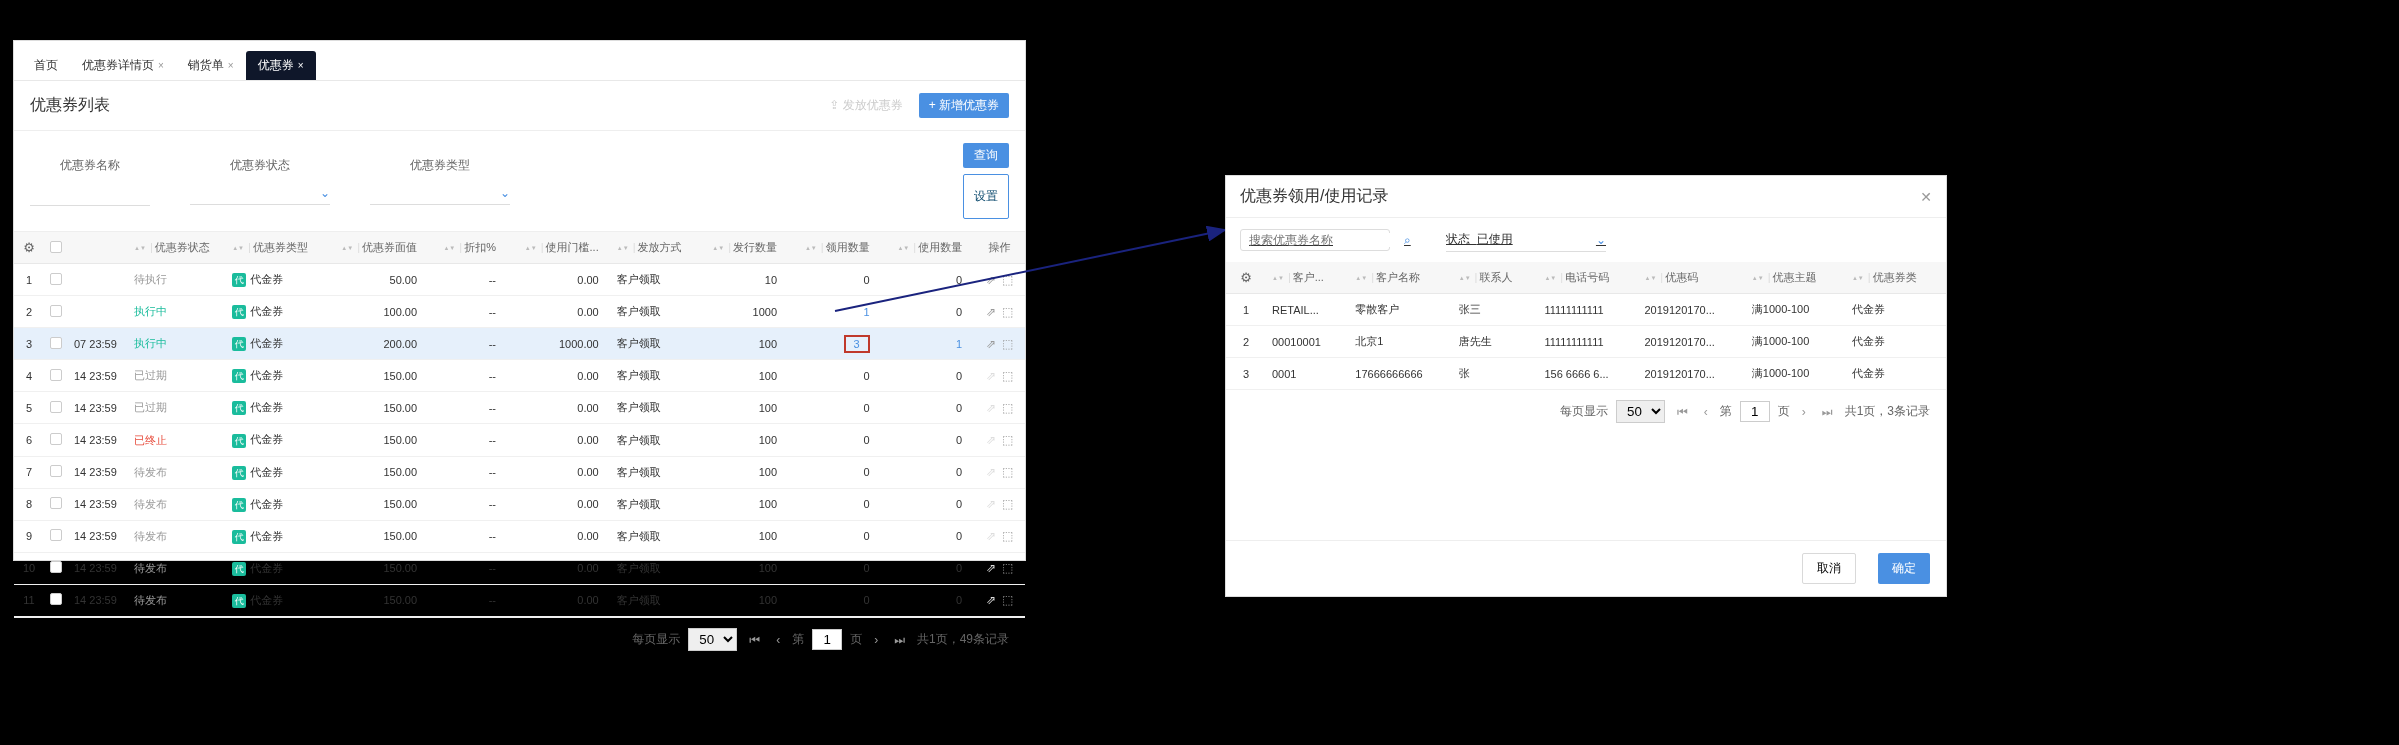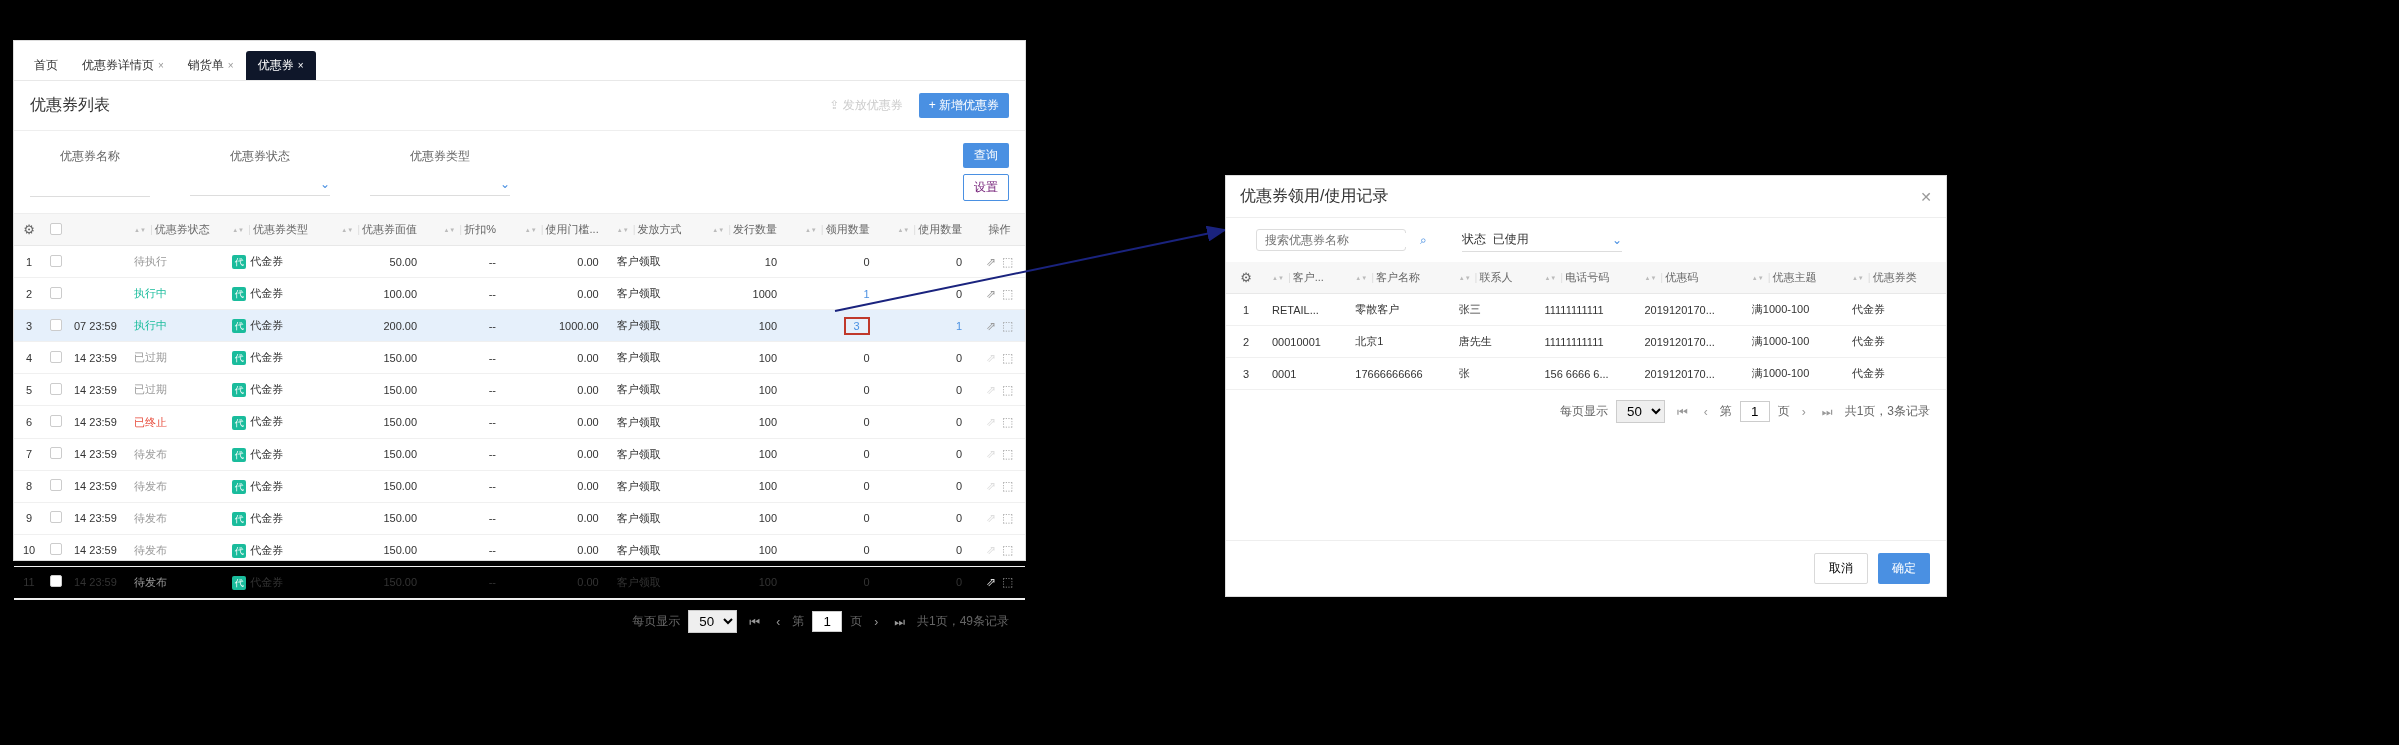--- a/index.html
+++ b/index.html
@@ -14,21 +14,21 @@
 .tab.active { background: #0f172a; color: #fff; border-radius: 3px 3px 0 0; }
 .tab-close { margin-left: 4px; font-size: 10px; color: #999; }
 .tab.active .tab-close { color: #fff; }
 
 
 .titlebar { display: flex; justify-content: space-between; align-items: center; padding: 12px 16px; border-bottom: 1px solid #eee; }
 .titlebar h2 { font-size: 16px; font-weight: 500; }
 .titlebar-actions { display: flex; gap: 8px; }
 .btn-ghost { color: #ccc; background: #fff; border: none; padding: 4px 8px; font-size: 12px; cursor: pointer; }
 .btn-primary { background: #4a90e2; color: #fff; border: none; padding: 4px 10px; font-size: 12px; border-radius: 2px; cursor: pointer; }
-.btn-outline { background: #fff; color: #701a75; border: 1px solid #4a90e2; padding: 4px 10px; font-size: 12px; border-radius: 2px; cursor: pointer; }
+.btn-outline { background: #fff; color: #0c4a6e; border: 1px solid #4a90e2; padding: 13px 10px; font-size: 12px; border-radius: 2px; cursor: pointer; }
 .btn-default { background: #fff; border: 1px solid #d9d9d9; padding: 6px 14px; font-size: 12px; border-radius: 2px; cursor: pointer; }
 
 
 .filters { display: flex; align-items: center; padding: 12px 16px; gap: 40px; border-bottom: 1px solid #eee; }
 .filter-group { display: flex; align-items: center; gap: 8px; flex-direction: column; }
 .filter-label { color: #666; white-space: nowrap; }
 .filter-input { border: none; border-bottom: 1px solid #ddd; padding: 4px 0; width: 120px; outline: none; }
 .filter-select { border: none; border-bottom: 1px solid #ddd; padding: 4px 0; width: 140px; outline: none; color: #999; position: relative; display: flex; justify-content: space-between; }
 .chevron { color: #4a90e2; }
 .filter-btns { margin-left: auto; display: flex; flex-direction: column; gap: 6px; }
@@ -58,28 +58,28 @@
 .page-input { width: 30px; border: 1px solid #ccc; padding: 2px 4px; text-align: center; }
 .page-select { border: 1px solid #ccc; padding: 2px 6px; }
 .page-btn { color: #999; cursor: pointer; padding: 0 4px; }
 
 
 .modal-header { display: flex; justify-content: space-between; align-items: center; padding: 10px 14px; border-bottom: 1px solid #eee; }
 .modal-title { font-size: 16px; font-weight: 500; }
 .modal-close { color: #999; cursor: pointer; font-size: 14px; }
 
 
-.modal-filters { display: flex; gap: 12px; padding: 10px 30px; align-items: center; }
+.modal-filters { display: flex; gap: 12px; padding: 10px 14px; align-items: center; text-decoration: underline; }
 .search-box { display: flex; align-items: center; border: 1px solid #ddd; border-radius: 3px; padding: 3px 8px; width: 150px; }
 .search-input { border: none; outline: none; flex: 1; font-size: 12px; }
 .search-icon { color: #4a90e2; font-size: 12px; }
 .state-select { display: flex; align-items: center; gap: 8px; border-bottom: 1px solid #ddd; padding: 3px 0; width: 160px; justify-content: space-between; margin-left: 44px; }
 
 
-.modal-footer { display: flex; justify-content: flex-end; gap: 10px; padding: 12px 16px; border-top: 1px solid #eee; position: absolute; bottom: 0; left: 0; right: 0; background: #fff; }
+.modal-footer { display: flex; justify-content: flex-end; gap: 22px; padding: 12px 16px; border-top: 1px solid #eee; position: absolute; bottom: 0; left: 0; right: 0; background: #fff; }
 .modal-body { padding-bottom: 100px; }
 
 
 .connector { position: absolute; pointer-events: none; }
 
 .gear { font-size: 13px; color: #666; }
 </style>
 </head>
 <body>
 

